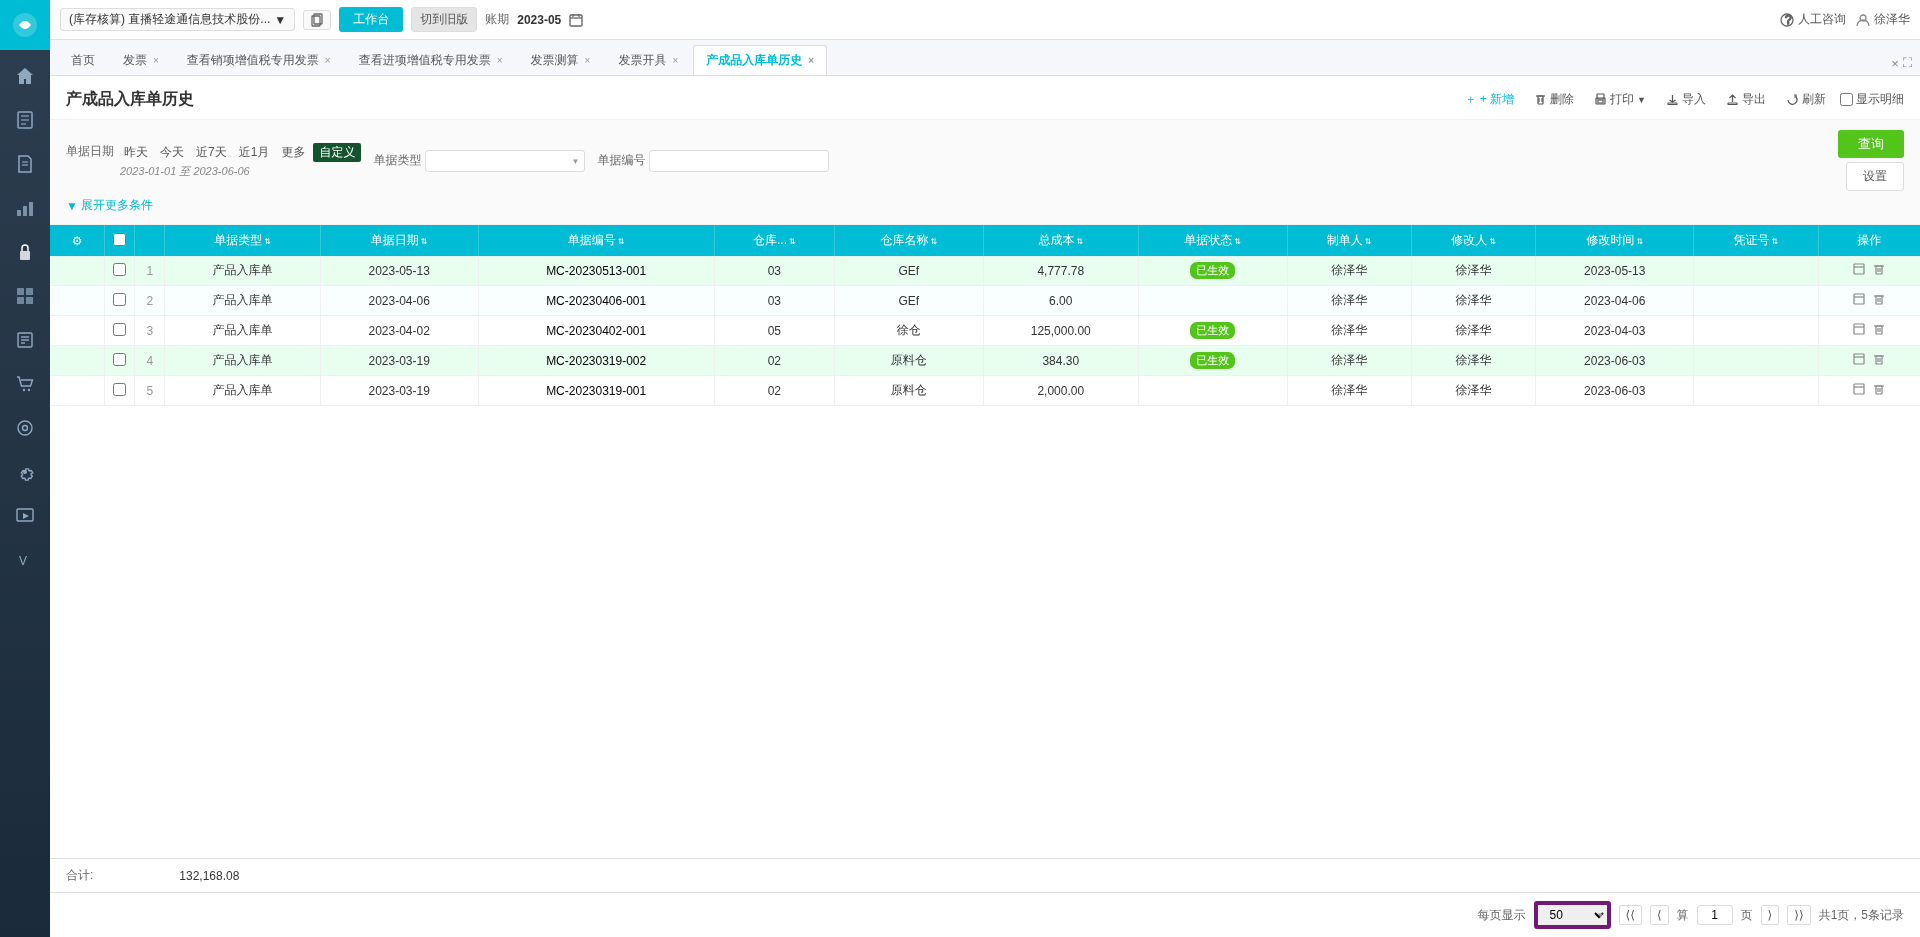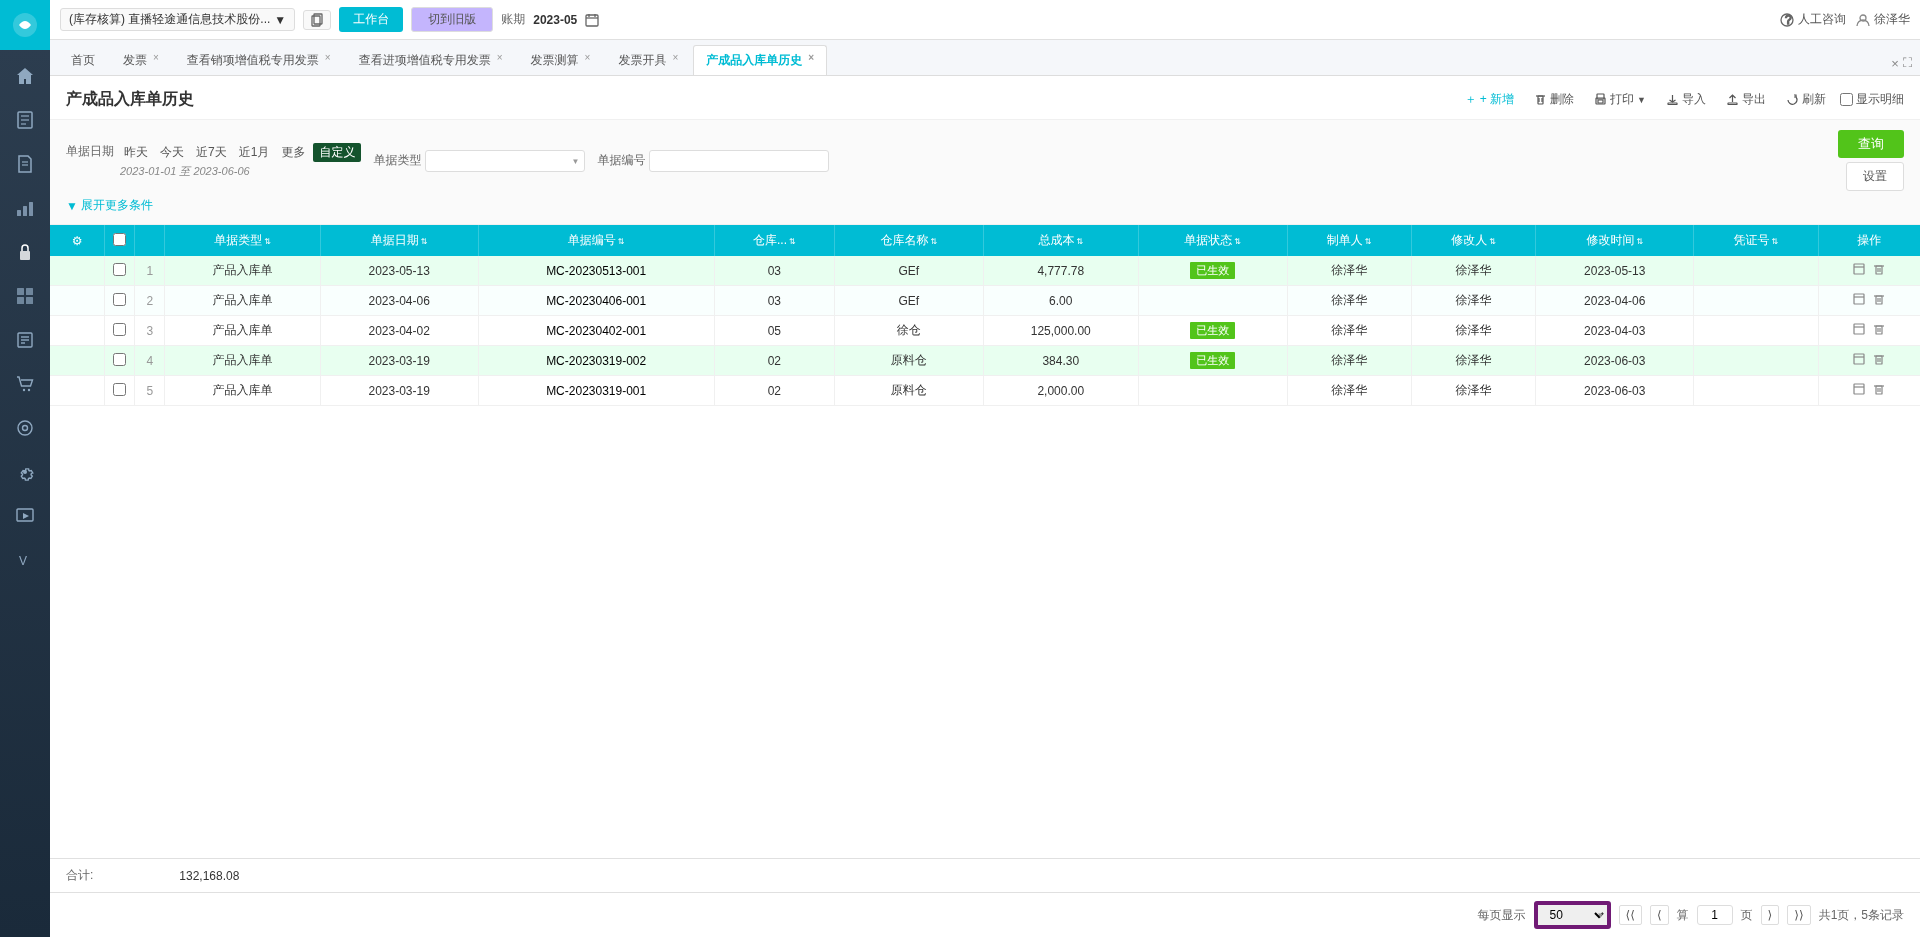--- a/index.html
+++ b/index.html
@@ -14,28 +14,28 @@
     .sidebar-item svg { width: 20px; height: 20px; }
 
     
     .main-area { flex: 1; display: flex; flex-direction: column; overflow: hidden; }
 
     
     .top-bar { height: 40px; background: #fff; display: flex; align-items: center; padding: 0 10px; border-bottom: 1px solid #e0e0e0; flex-shrink: 0; gap: 8px; }
     .top-bar-company { display: flex; align-items: center; gap: 4px; color: #333; font-size: 12px; border: 1px solid #ddd; border-radius: 3px; padding: 2px 8px; background: #f9f9f9; cursor: pointer; }
     .top-bar-icon-btn { display: flex; align-items: center; padding: 2px 6px; cursor: pointer; color: #555; border: 1px solid #ddd; border-radius: 3px; background: #f9f9f9; }
     .top-bar-workbench { background: #00bcd4; color: #fff; border: none; border-radius: 3px; padding: 4px 14px; font-size: 12px; cursor: pointer; }
-    .top-bar-period-btn { background: #c4b5fd; color: #555; border: 1px solid #ddd; border-radius: 3px; padding: 3px 16px; cursor: pointer; font-size: 12px; }
+    .top-bar-period-btn { background: #e5e5e5; color: #555; border: 1px solid #ddd; border-radius: 3px; padding: 3px 8px; cursor: pointer; font-size: 12px; }
     .spacer { flex: 1; }
     .top-bar-right { display: flex; align-items: center; gap: 10px; color: #555; font-size: 12px; }
     .top-bar-user { display: flex; align-items: center; gap: 4px; cursor: pointer; }
 
     
     .tab-bar { height: 36px; background: #f5f7fa; display: flex; align-items: flex-end; border-bottom: 1px solid #ddd; flex-shrink: 0; padding: 0 8px; }
-    .tab { display: flex; align-items: flex-start; gap: 4px; padding: 6px 12px; font-size: 12px; color: #555; cursor: pointer; border: 1px solid transparent; border-bottom: none; border-radius: 3px 3px 0 0; background: #f5f7fa; margin-right: 2px; }
+    .tab { display: flex; align-items: center; gap: 4px; padding: 6px 12px; font-size: 12px; color: #555; cursor: pointer; border: 1px solid transparent; border-bottom: none; border-radius: 3px 3px 0 0; background: #f5f7fa; margin-right: 2px; }
     .tab.active { background: #fff; border-color: #ddd; color: #00bcd4; font-weight: bold; }
     .tab-close { color: #999; font-size: 10px; cursor: pointer; margin-left: 2px; }
     .tab-spacer { flex: 1; }
     .tab-controls { display: flex; align-items: center; gap: 4px; color: #888; padding-bottom: 4px; }
 
     
     .page-content { flex: 1; background: #fff; overflow: auto; padding: 0; display: flex; flex-direction: column; }
 
     
     .page-header { display: flex; align-items: center; justify-content: space-between; padding: 12px 16px 8px; border-bottom: 1px solid #f0f0f0; }
@@ -67,21 +67,21 @@
     thead tr { background: #00bcd4; color: #fff; }
     thead th { padding: 7px 8px; text-align: center; font-weight: normal; border-right: 1px solid rgba(255,255,255,0.2); white-space: nowrap; cursor: pointer; user-select: none; }
     thead th:last-child { border-right: none; }
     tbody tr { border-bottom: 1px solid #f0f0f0; }
     tbody tr:nth-child(odd) { background: #fff; }
     tbody tr:nth-child(even) { background: #f9fffe; }
     tbody tr.highlighted { background: #e8fff0; }
     tbody td { padding: 6px 8px; text-align: center; color: #333; border-right: 1px solid #f0f0f0; white-space: nowrap; }
     tbody td:last-child { border-right: none; }
     tbody td.link { color: #000000; cursor: pointer; }
-    .status-badge { background: #52c41a; color: #fff; border-radius: 1px; padding: 1px 6px; font-size: 11px; display: inline-block; }
+    .status-badge { background: #52c41a; color: #fff; border-radius: 7px; padding: 1px 6px; font-size: 11px; display: inline-block; }
     .row-num { color: #999; }
     .col-check { width: 30px; }
     .sort-arrow { font-size: 8px; margin-left: 2px; }
     .action-icons { display: flex; align-items: center; justify-content: center; gap: 6px; }
     .action-icon { color: #888; cursor: pointer; font-size: 13px; }
     .gear-icon-cell { color: #fff; cursor: pointer; }
 
     
     .table-footer { border-top: 1px solid #e0e0e0; padding: 8px 16px; display: flex; align-items: center; gap: 16px; background: #fff; }
     .footer-total-label { color: #666; font-size: 12px; }

